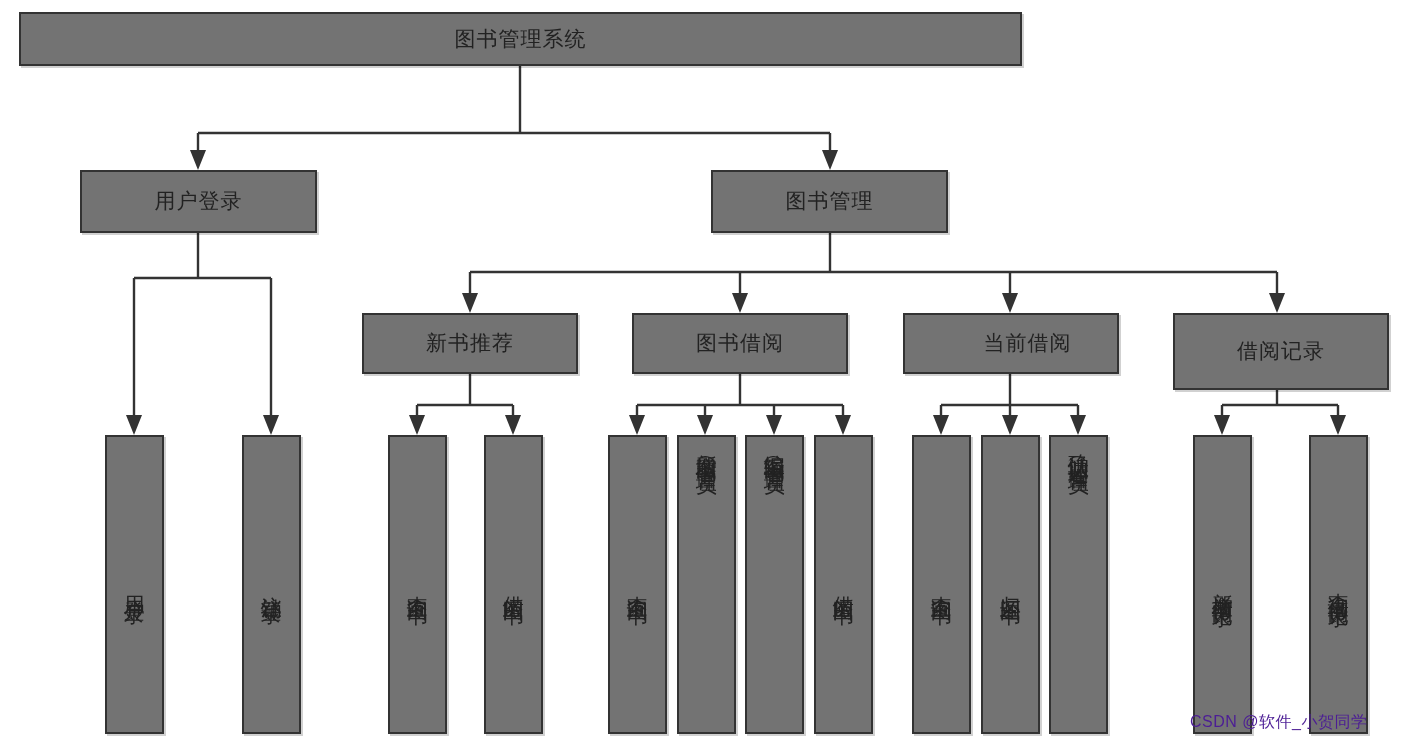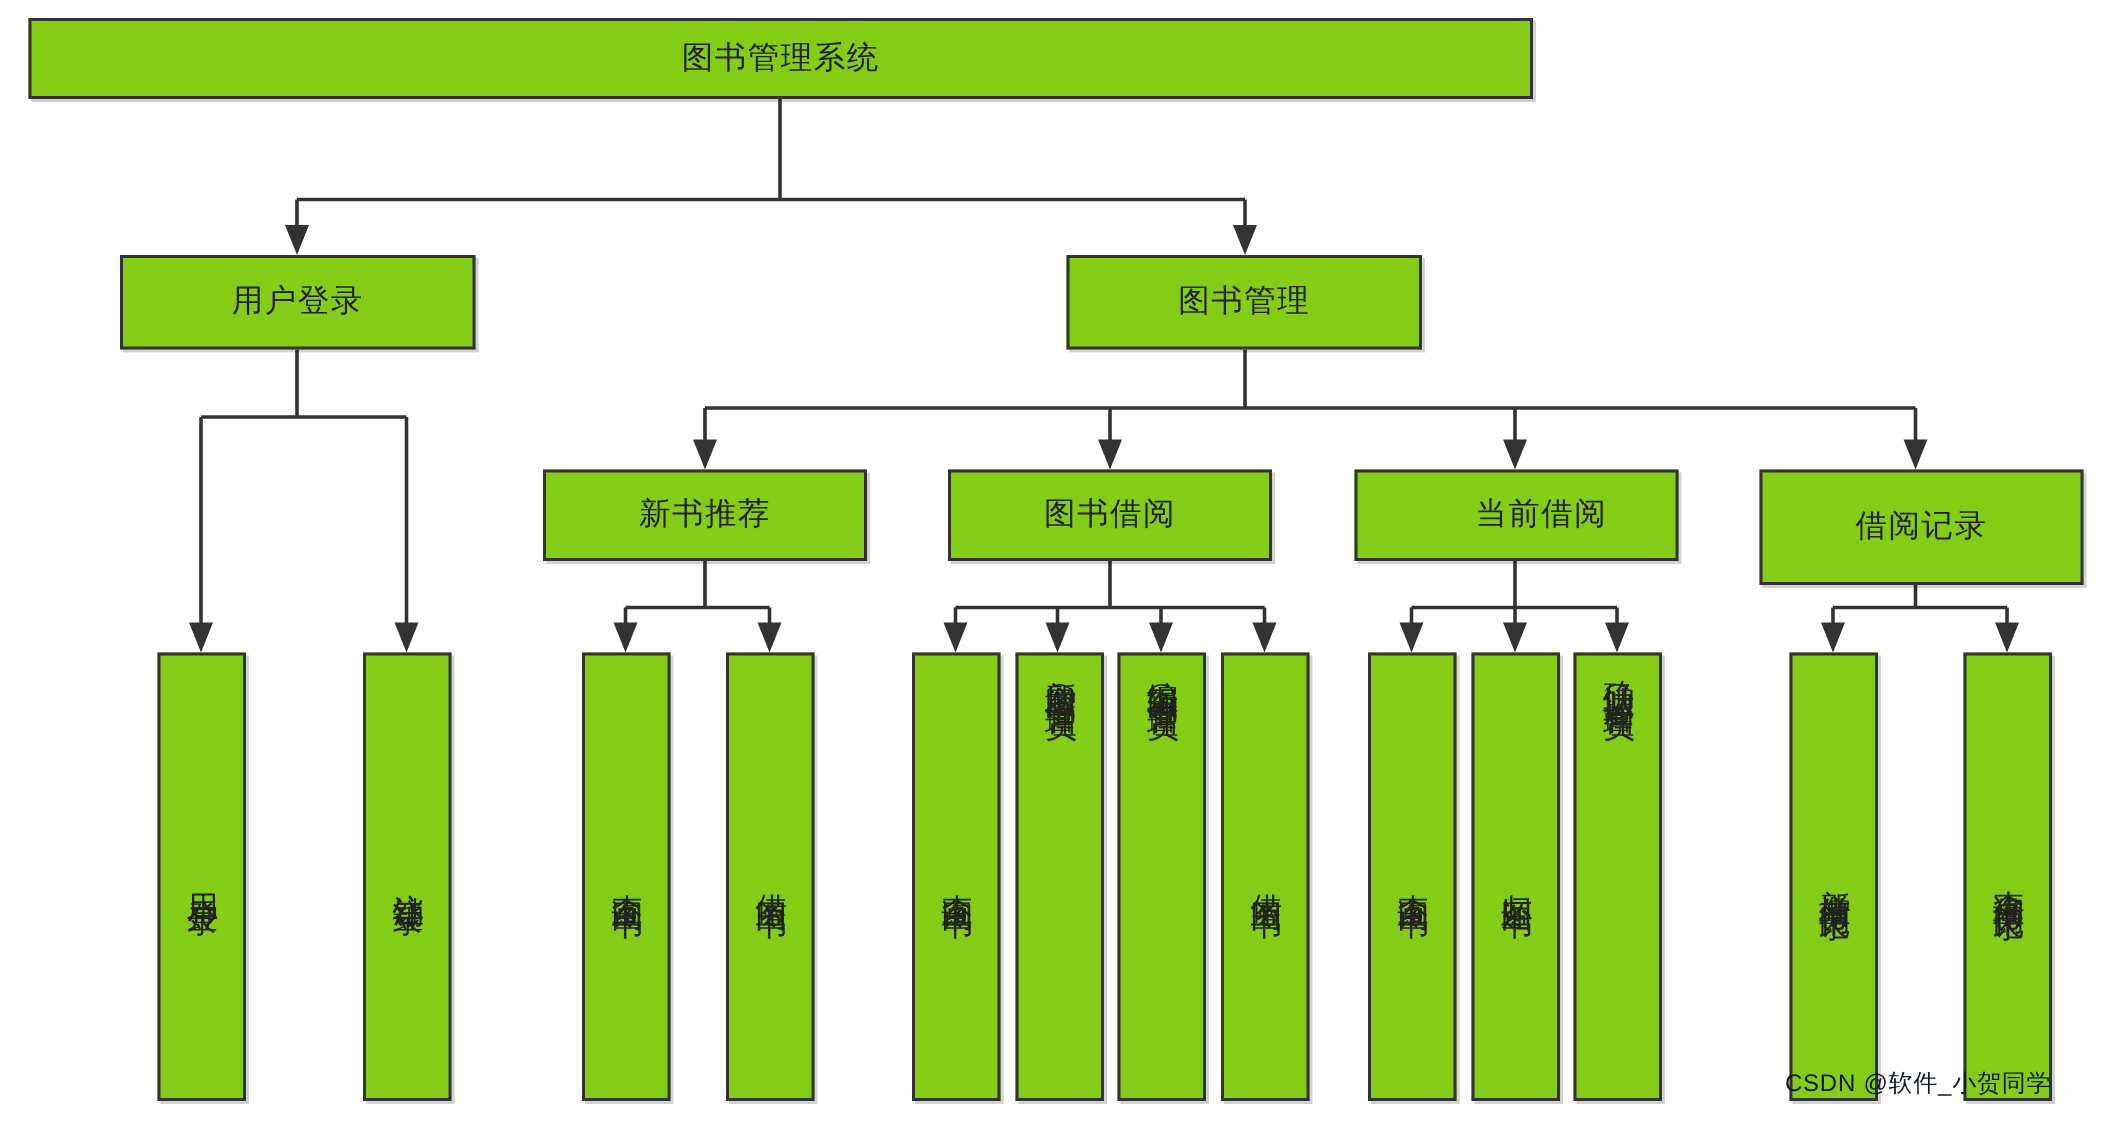--- a/index.html
+++ b/index.html
@@ -8,21 +8,21 @@
     background:#ffffff;
     font-family:"Liberation Sans","DejaVu Sans",sans-serif;
     overflow:hidden;
     position:relative;
   }
   #diagram{position:absolute;left:0;top:0;width:1405px;height:747px;}
 
   .node{
     position:absolute;
     box-sizing:border-box;
-    background:#84cc16;
+    background:#737373;
     border:2px solid #333333;
     box-shadow:2px 2px 0 rgba(0,0,0,0.18);
     display:flex;
     align-items:center;
     justify-content:center;
     color:#222222;
   }
   .node .label{
     font-size:21px;
     line-height:1.15;
@@ -53,21 +53,21 @@
     stroke:#333333;
     stroke-width:2.4;
     fill:none;
   }
   svg.links polygon{fill:#333333;}
 
   .watermark{
     position:absolute;
     left:1190px;top:712px;
     font-size:16px;
-    color:#0f172a;
+    color:#4c1d95;
     letter-spacing:0.5px;
     white-space:nowrap;
     font-family:"Liberation Sans","DejaVu Sans",sans-serif;
   }
 </style>
 </head>
 <body>
 
 <div id="diagram">
 

